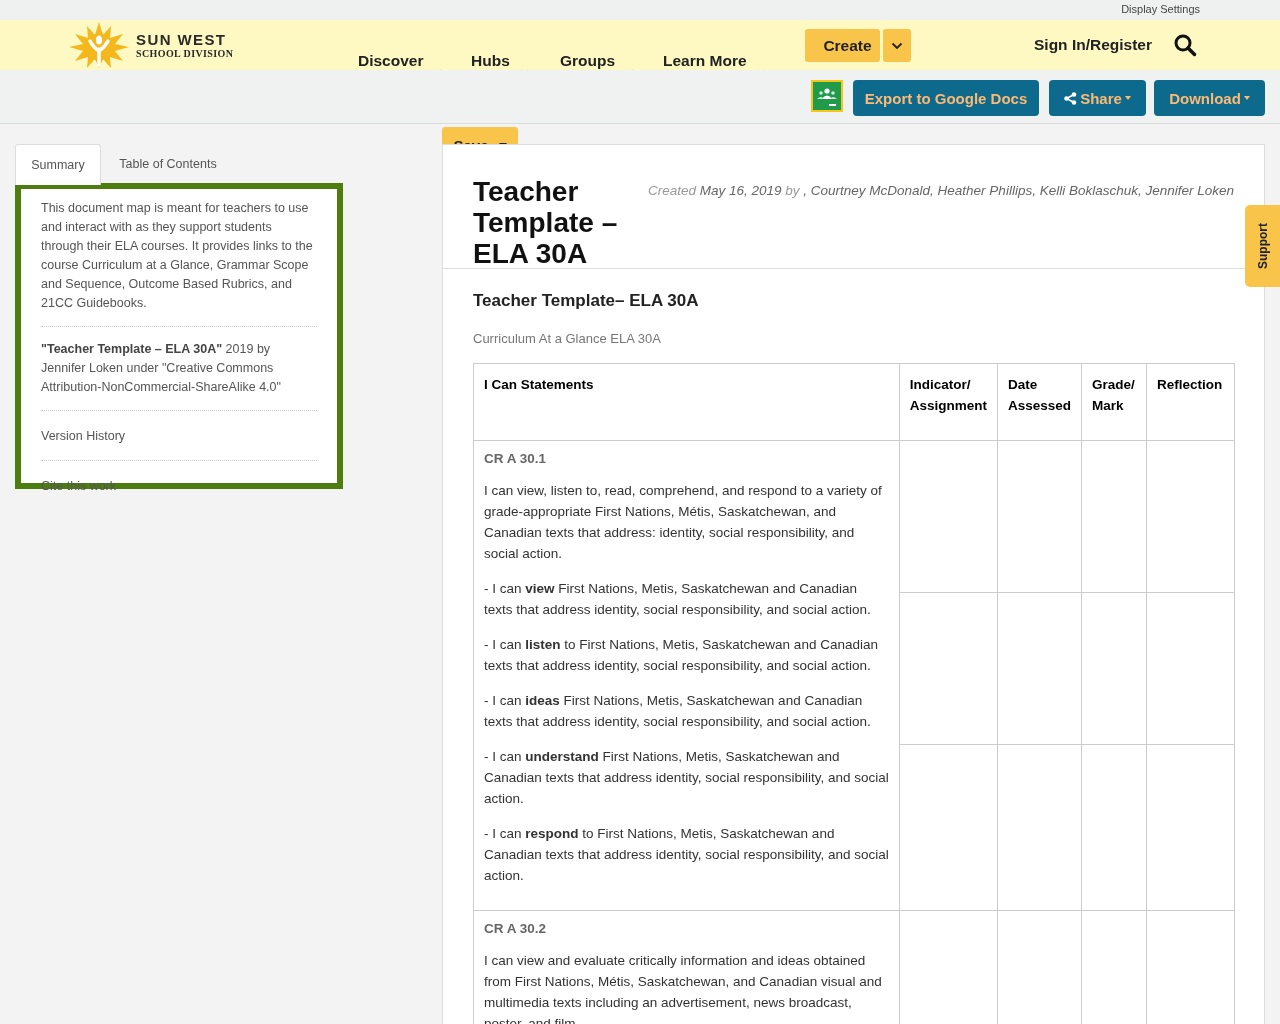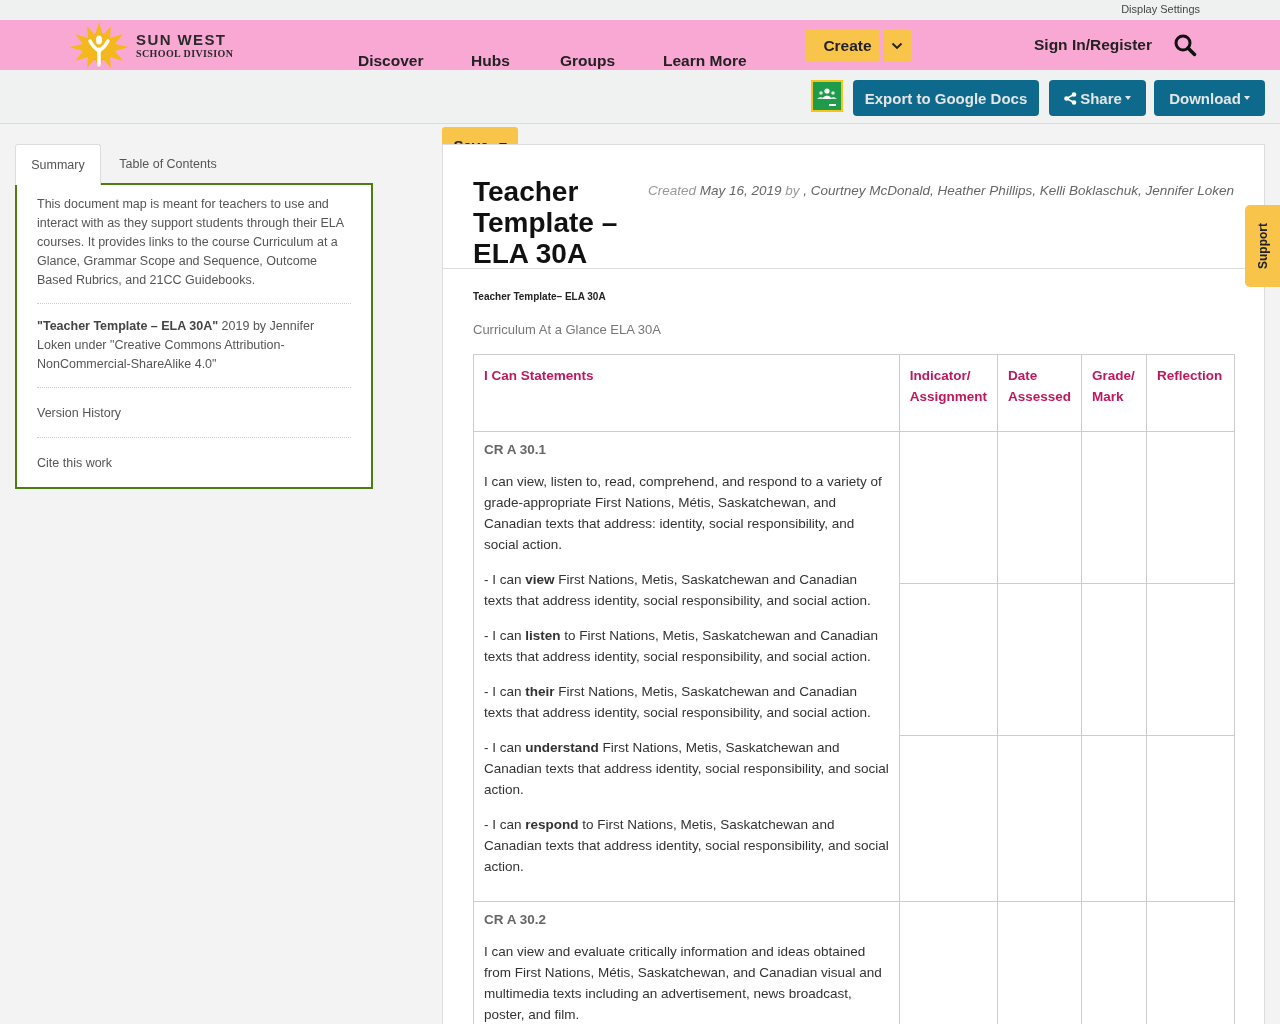--- a/index.html
+++ b/index.html
@@ -4,66 +4,66 @@
 <style>
   * { box-sizing: border-box; margin: 0; padding: 0; }
   html, body { width: 1280px; height: 1024px; overflow: hidden; }
   body { font-family: "Liberation Sans", sans-serif; background: #f3f3f3; color: #333; position: relative; }
 
   
   .utility-bar { position: absolute; top: 0; left: 0; width: 1280px; height: 20px; background: #eff1f1; }
   .display-settings { position: absolute; right: 80px; top: 3px; font-size: 11px; color: #444; cursor: pointer; }
 
   
-  .topnav { position: absolute; top: 20px; left: 0; width: 1280px; height: 50px; background: #f9a8d4; }
+  .topnav { position: absolute; top: 20px; left: 0; width: 1280px; height: 50px; background: #fef9c3; }
   .logo { position: absolute; left: 69px; top: 0; height: 50px; display: flex; align-items: center; }
   .logo svg { width: 62px; height: 48px; }
   .logo-text { margin-left: 5px; line-height: 1; }
   .logo-line1 { font-family: "Liberation Sans", sans-serif; font-weight: bold; font-size: 15px; letter-spacing: 1.4px; color: #2a2a2a; }
   .logo-line2 { font-family: "Liberation Serif", serif; font-weight: bold; font-size: 10px; letter-spacing: 0.4px; color: #2a2a2a; margin-top: 2px; }
   .nav-item { position: absolute; top: 0; height: 50px; display: flex; align-items: flex-end; font-weight: bold; font-size: 15.5px; color: #222; cursor: pointer; }
   .nav-chev { margin-left: 10px; width: 9px; height: 9px; display: inline-block; }
   .nav-chev svg { width: 9px; height: 6px; }
   .create-btn { position: absolute; left: 805px; top: 9px; height: 33px; width: 75px; background: #f8c54a; border-radius: 3px; font-weight: bold; font-size: 15.5px; color: #222; display: flex; align-items: center; justify-content: center; cursor: pointer; padding-left: 10px; }
   .create-caret { position: absolute; left: 883px; top: 9px; width: 28px; height: 33px; background: #f8c54a; border-radius: 3px; display: flex; align-items: center; justify-content: center; cursor: pointer; }
   .signin { position: absolute; left: 1034px; top: 0; height: 50px; display: flex; align-items: center; font-weight: bold; font-size: 15.5px; color: #222; cursor: pointer; }
   .search-icon { position: absolute; left: 1173px; top: 13px; width: 24px; height: 24px; cursor: pointer; }
 
   
   .toolbar { position: absolute; top: 70px; left: 0; width: 1280px; height: 54px; background: #f0f1f1; border-bottom: 1px solid #dcdcdc; }
   .save-btn { position: absolute; left: 442px; top: 10px; width: 76px; height: 36px; background: #f8c54a; border-radius: 3px; font-weight: bold; font-size: 15px; color: #222; display: flex; align-items: center; justify-content: center; cursor: pointer; margin-top: 47px; }
   .caret-down { display: inline-block; width: 0; height: 0; border-left: 4px solid transparent; border-right: 4px solid transparent; border-top: 5px solid currentColor; margin-left: 10px; vertical-align: middle; }
   .caret-sm { display: inline-block; width: 0; height: 0; border-left: 3.5px solid transparent; border-right: 3.5px solid transparent; border-top: 4px solid currentColor; margin-left: 3px; vertical-align: middle; }
   .classroom-icon { position: absolute; left: 811px; top: 10px; width: 32px; height: 32px; border: 2px solid #f5c518; background: #1f9b4b; cursor: pointer; }
-  .blue-btn { position: absolute; top: 10px; height: 36px; background: #0e6a8c; border-radius: 4px; color: #e5e5e5; font-weight: bold; font-size: 15px; display: flex; align-items: center; justify-content: center; cursor: pointer; }
+  .blue-btn { position: absolute; top: 10px; height: 36px; background: #0e6a8c; border-radius: 4px; color: #fdba74; font-weight: bold; font-size: 15px; display: flex; align-items: center; justify-content: center; cursor: pointer; }
 
   
   .side-tabs { position: absolute; left: 15px; top: 144px; }
   .side-tab { position: absolute; top: 0; height: 40px; font-size: 12.5px; color: #555; display: flex; align-items: center; justify-content: center; cursor: pointer; }
   .side-tab.active { background: #fff; border: 1px solid #ddd; border-bottom: none; border-radius: 3px 3px 0 0; z-index: 2; height: 41px; }
-  .side-panel { position: absolute; left: 15px; top: 183px; width: 358px; height: 306px; background: #fff; border: 2px solid #4d7c0f; }
+  .side-panel { position: absolute; left: 15px; top: 183px; width: 328px; height: 306px; background: #fff; border: 6px solid #4d7c0f; }
   .side-section { margin: 0 20px; border-bottom: 1px dotted #ccc; font-size: 12.5px; line-height: 19px; color: #555; }
   .side-section:last-child { border-bottom: none; }
   .side-desc { padding: 10px 0 13px 0; }
   .side-license { padding: 13px 0 13px 0; }
   .side-license b { color: #444; }
   .side-link { padding: 16px 0 14px 0; cursor: pointer; }
 
   
   .doc { position: absolute; left: 442px; top: 144px; width: 823px; height: 900px; background: #fff; border: 1px solid #ddd; }
   .doc-header { position: absolute; left: 0; top: 0; width: 821px; height: 124px; border-bottom: 1px solid #ddd; }
   .doc-title { position: absolute; left: 30px; top: 31px; width: 170px; font-weight: bold; font-size: 28px; line-height: 31px; color: #111; }
   .doc-meta { position: absolute; right: 30px; top: 38px; font-style: italic; font-size: 13.5px; color: #999; white-space: nowrap; }
   .doc-meta .dark { color: #666; }
   .doc-body { position: absolute; left: 30px; top: 146px; width: 762px; }
-  .doc-h { font-weight: bold; font-size: 10px; color: #222; }
+  .doc-h { font-weight: bold; font-size: 17px; color: #222; }
   .doc-sub { margin-top: 20px; font-size: 13px; color: #777; }
   table.can { margin-top: 17px; border-collapse: collapse; width: 762px; font-size: 13.5px; color: #333; }
   table.can td, table.can th { border: 1px solid #ccc; vertical-align: top; padding: 10px; text-align: left; }
-  table.can th { font-weight: bold; font-size: 13.5px; color: #be185d; height: 77px; line-height: 21px; }
+  table.can th { font-weight: bold; font-size: 13.5px; color: #000000; height: 77px; line-height: 21px; }
   .cra { font-weight: bold; color: #666; font-size: 13.5px; }
   .stmt p { line-height: 21px; margin-top: 14px; }
 
   
   .support { position: absolute; left: 1245px; top: 205px; width: 35px; height: 82px; background: #f8c54a; border-radius: 5px 0 0 5px; cursor: pointer; }
   .support span { position: absolute; left: 50%; top: 50%; transform: translate(-50%, -50%) rotate(-90deg); font-weight: bold; font-size: 12px; color: #222; white-space: nowrap; }
 </style>
 </head>
 <body>
 
@@ -197,21 +197,21 @@
         <th>Date Assessed</th>
         <th>Grade/ Mark</th>
         <th>Reflection</th>
       </tr>
       <tr>
         <td rowspan="3" class="stmt" style="padding-bottom:24px">
           <div class="cra">CR A 30.1</div>
           <p>I can view, listen to, read, comprehend, and respond to a variety of grade-appropriate First Nations, Métis, Saskatchewan, and Canadian texts that address: identity, social responsibility, and social action.</p>
           <p><span>- I can </span><b>view</b><span> First Nations, Metis, Saskatchewan and Canadian texts that address identity, social responsibility, and social action.</span></p>
           <p><span>- I can </span><b>listen</b><span> to First Nations, Metis, Saskatchewan and Canadian texts that address identity, social responsibility, and social action.</span></p>
-          <p><span>- I can </span><b>their</b><span> First Nations, Metis, Saskatchewan and Canadian texts that address identity, social responsibility, and social action.</span></p>
+          <p><span>- I can </span><b>ideas</b><span> First Nations, Metis, Saskatchewan and Canadian texts that address identity, social responsibility, and social action.</span></p>
           <p><span> - I can </span><b>understand</b><span> First Nations, Metis, Saskatchewan and Canadian texts that address identity, social responsibility, and social action.</span></p>
           <p><span>- I can </span><b>respond</b><span> to First Nations, Metis, Saskatchewan and Canadian texts that address identity, social responsibility, and social action.</span></p>
         </td>
         <td style="height:152px"></td>
         <td></td>
         <td></td>
         <td></td>
       </tr>
       <tr>
         <td style="height:152px"></td>

